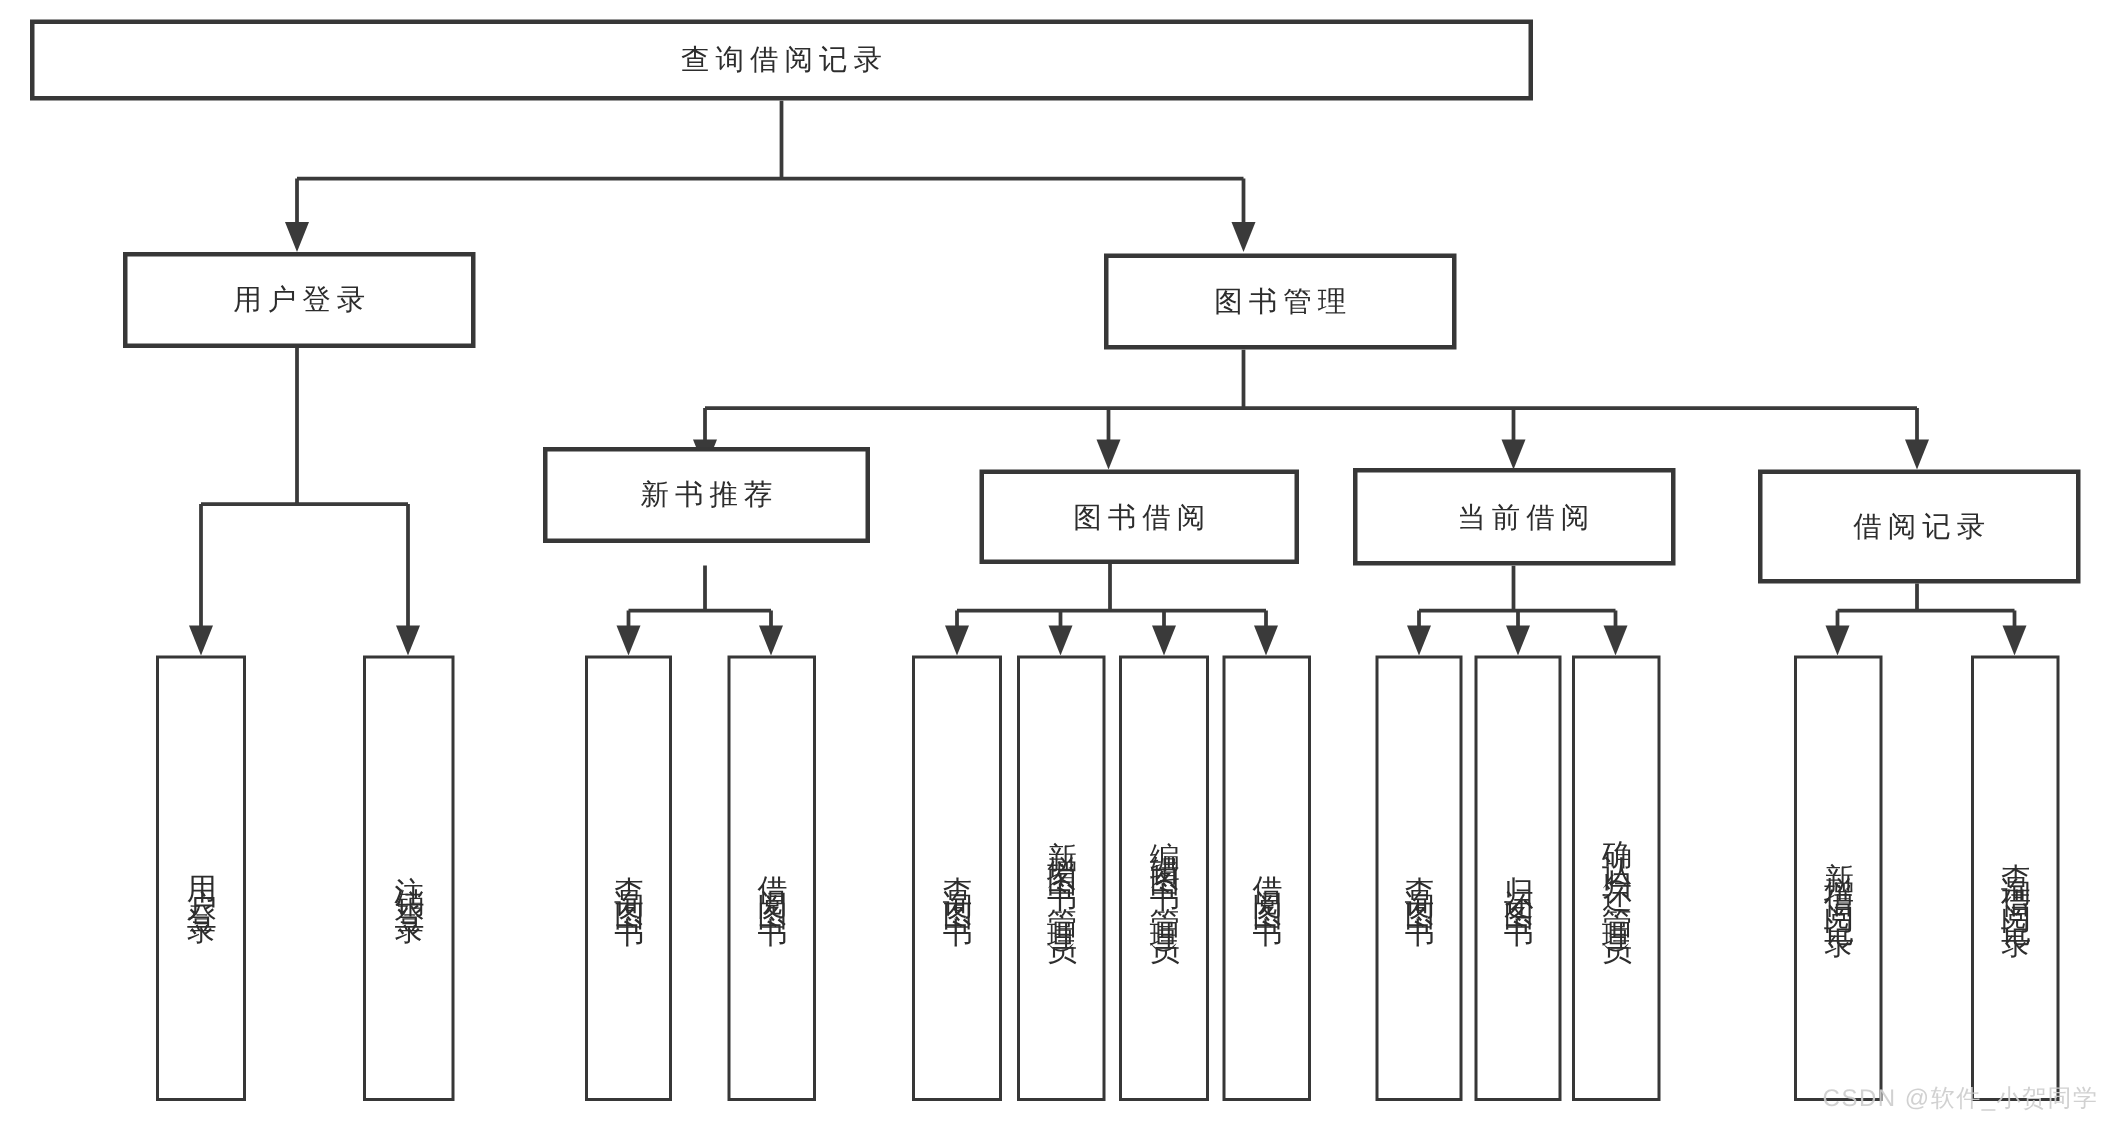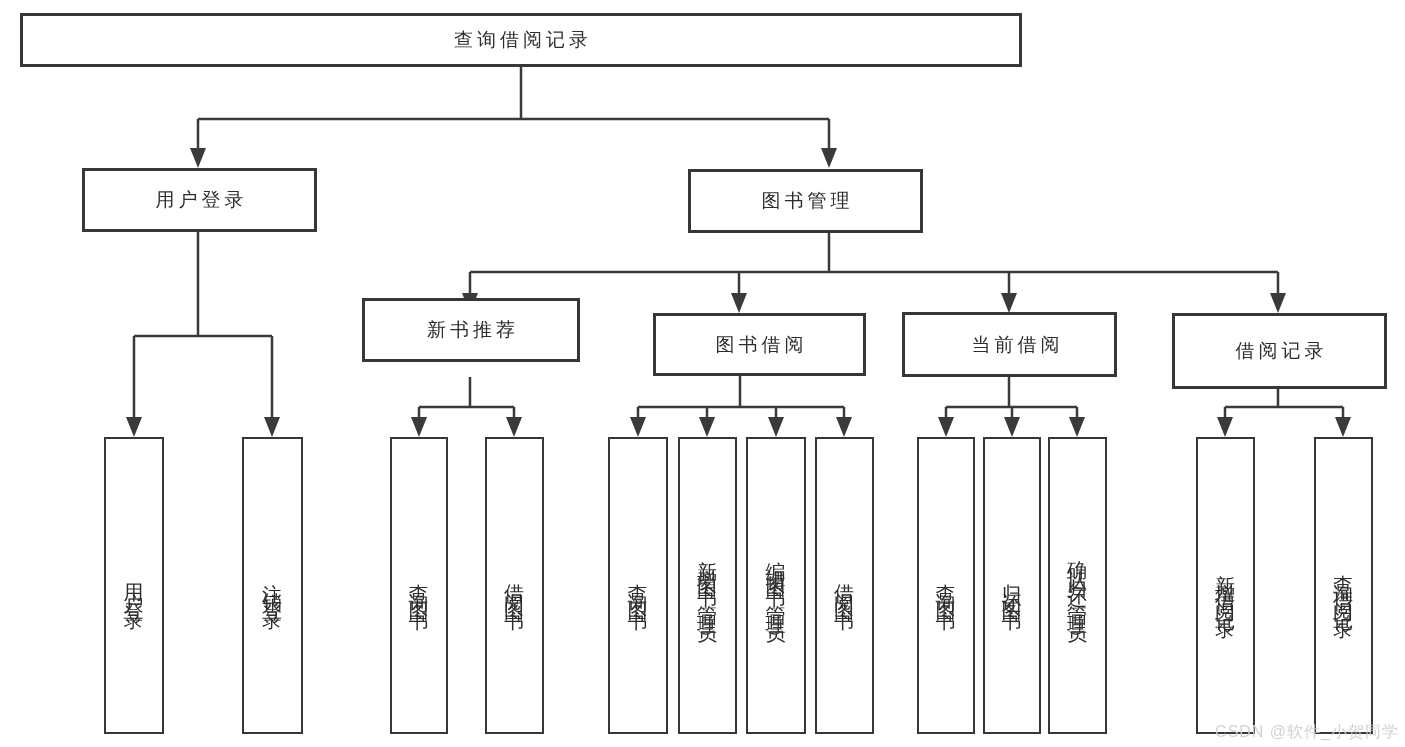--- a/index.html
+++ b/index.html
@@ -16,21 +16,21 @@
   .hbox{font-size:19px;letter-spacing:4px;white-space:nowrap;}
   .hbox .lbl{text-indent:4px;}
   .leaf{top:437px;height:297px;border-width:2px;}
   .leaf .vtext{
     writing-mode:vertical-rl;text-orientation:mixed;
     font-size:20px;line-height:1;letter-spacing:9px;white-space:nowrap;
   }
   
   #b-root   {left:20px;  top:13px;  width:1002px; height:54px;}
   #b-login  {left:82px;  top:168px; width:235px;  height:64px;}
-  #b-mgmt   {left:688px; top:169px; width:235px;  height:64px;}
+  #b-mgmt   {left:736px; top:169px; width:235px;  height:64px;}
   #b-rec    {left:362px; top:298px; width:218px;  height:64px;}
   #b-bor    {left:633px; top:313px; width:213px;  height:63px;margin-left:20px;}
   #b-cur    {left:902px; top:312px; width:215px;  height:65px;padding-left:12px;}
   #b-his    {left:1172px;top:313px; width:215px;  height:76px;font-family:Liberation Mono, monospace;}
   
   #l-login1{left:104px;width:60px;} #l-login2{left:242px;width:61px;}
   #l-rec1{left:390px;width:58px;}   #l-rec2{left:485px;width:59px;}
   #l-bor1{left:608px;width:60px;}   #l-bor2{left:678px;width:59px;}
   #l-bor3{left:746px;width:60px;}   #l-bor4{left:815px;width:59px;}
   #l-cur1{left:917px;width:58px;}   #l-cur2{left:983px;width:58px;}

